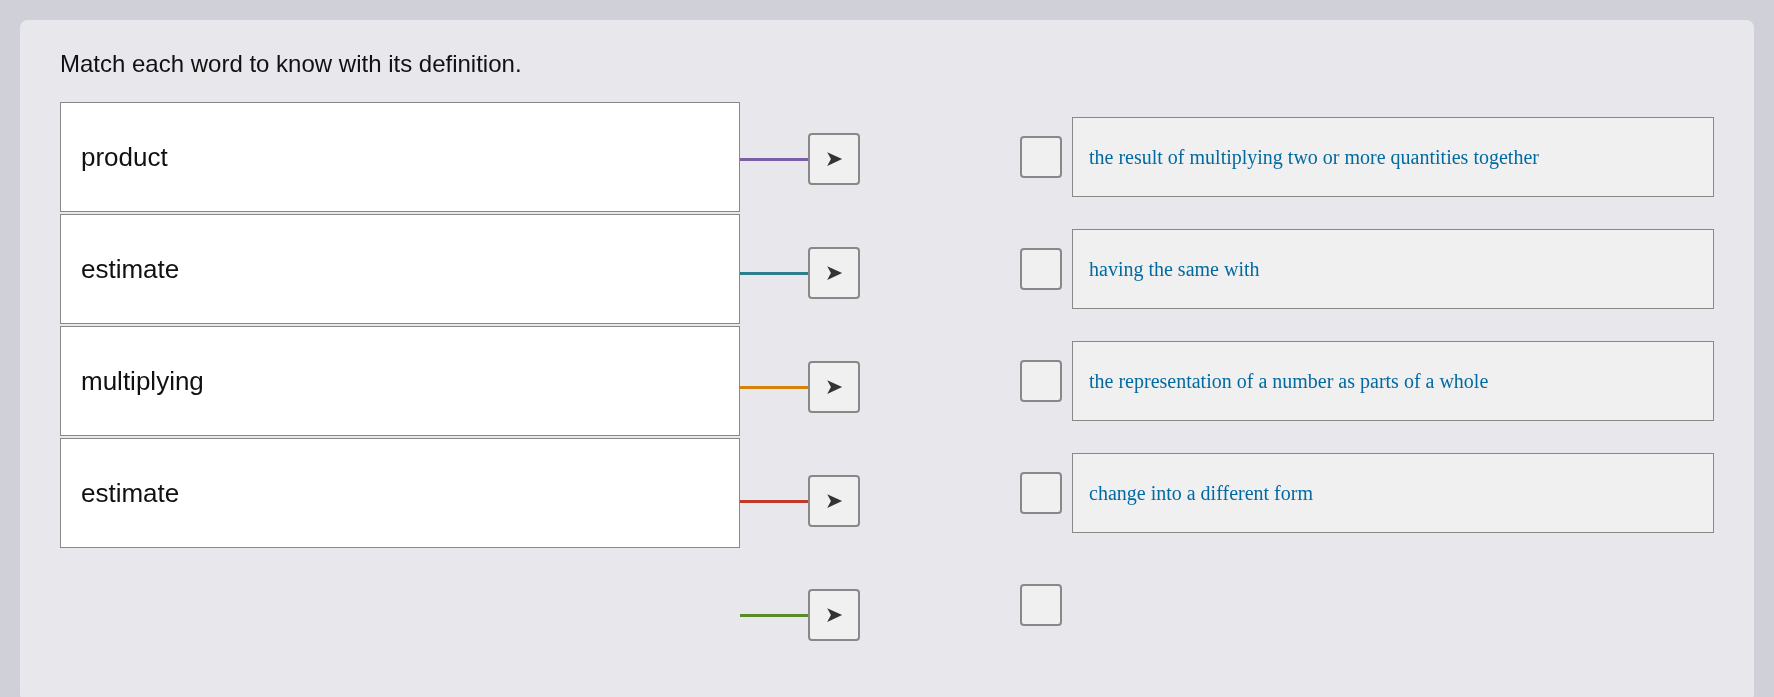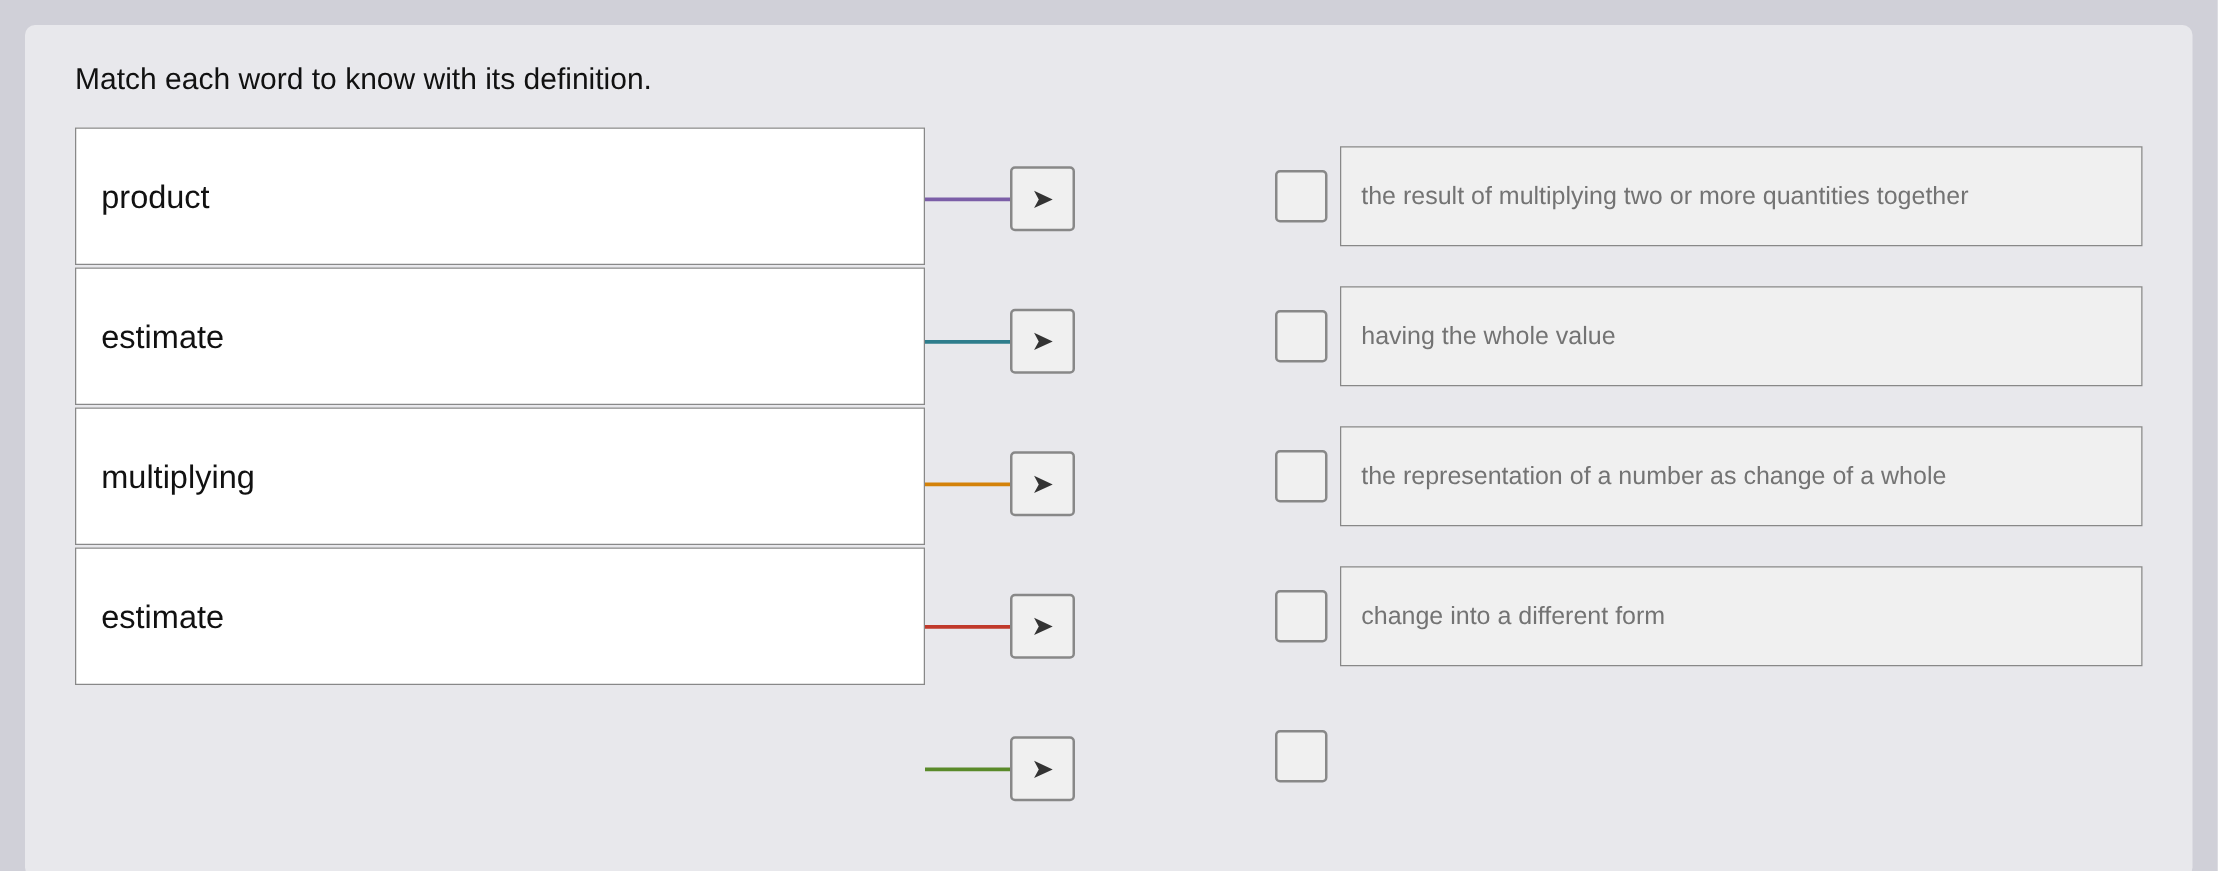--- a/index.html
+++ b/index.html
@@ -122,25 +122,26 @@
       border-radius: 4px;
       flex-shrink: 0;
       cursor: pointer;
     }
 
     .def-box {
       border: 1.5px solid #888;
       background: #f0f0f0;
       padding: 14px 16px;
       font-size: 20px;
-      color: #737373;
+      color: #0369a1;
       flex: 1;
       min-height: 80px;
       display: flex;
       align-items: center;
+      font-family: Liberation Serif, serif;
     }
   </style>
 </head>
 <body>
 
 <div class="container">
   <div class="title">Match each word to know with its definition.</div>
   <div class="matching-area">
 
     <div class="words-column">
@@ -173,25 +174,25 @@
         </div>
       </div>
 
     <div class="definitions-column">
     <div class="definition-row">
           <div class="def-checkbox"></div>
           <div class="def-box">the result of multiplying two or more quantities together</div>
         </div>
         <div class="definition-row">
           <div class="def-checkbox"></div>
-          <div class="def-box">having the whole value</div>
-        </div>
-        <div class="definition-row">
-          <div class="def-checkbox"></div>
-          <div class="def-box">the representation of a number as change of a whole</div>
+          <div class="def-box">having the same with</div>
+        </div>
+        <div class="definition-row">
+          <div class="def-checkbox"></div>
+          <div class="def-box">the representation of a number as parts of a whole</div>
         </div>
         <div class="definition-row">
           <div class="def-checkbox"></div>
           <div class="def-box">change into a different form</div>
         </div>
         <div class="definition-row">
           <div class="def-checkbox"></div>
         </div>
       </div>
 

